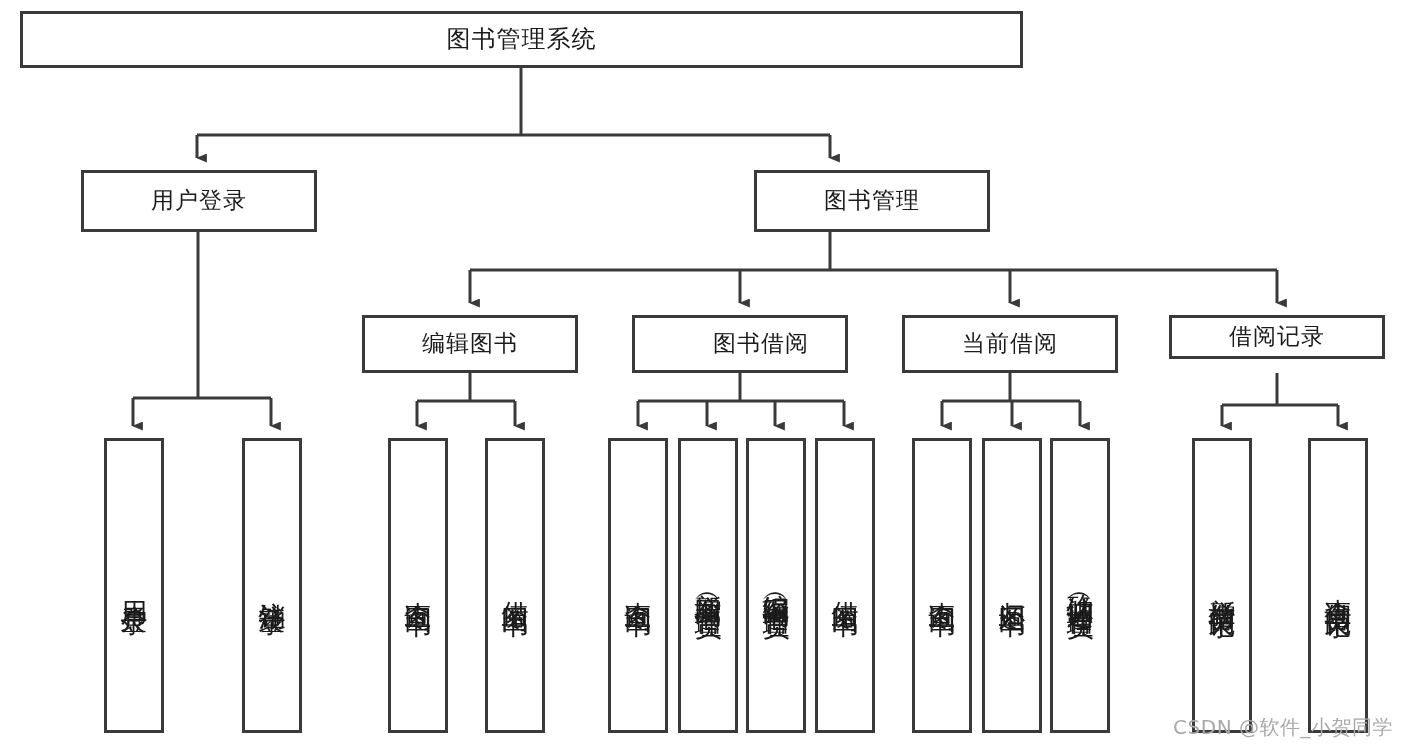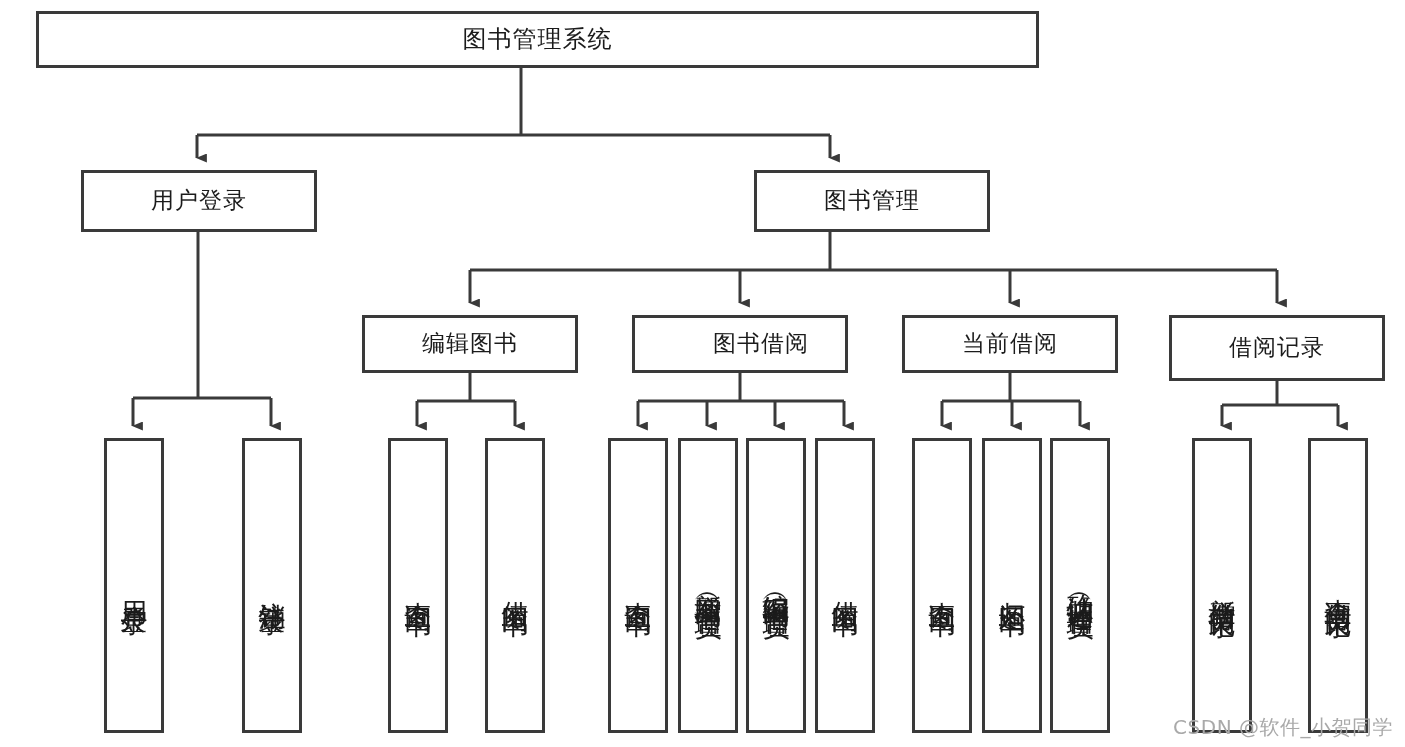--- a/index.html
+++ b/index.html
@@ -119,21 +119,21 @@
       <path d="M 1012 401 L 1012 426" marker-end="url(#arrow)"></path>
       <path d="M 1080 401 L 1080 426" marker-end="url(#arrow)"></path>
 
       <path d="M 1277 373 L 1277 405"></path>
       <path d="M 1222 405 L 1338 405"></path>
       <path d="M 1222 405 L 1222 426" marker-end="url(#arrow)"></path>
       <path d="M 1338 405 L 1338 426" marker-end="url(#arrow)"></path>
     </g>
   </svg>
 
-  <div class="node h title" style="left:36px; top:11px; width:1003px; height:57px;">
+  <div class="node h title" style="left:20px; top:11px; width:1003px; height:57px;">
     <span class="label">图书管理系统</span>
   </div>
 
   <div class="node h" style="left:81px; top:170px; width:236px; height:62px;">
     <span class="label">用户登录</span>
   </div>
 
   <div class="node h" style="left:711px; top:170px; width:236px; height:62px;margin-left:43px;">
     <span class="label">图书管理</span>
   </div>
@@ -143,21 +143,21 @@
   </div>
 
   <div class="node h" style="left:632px; top:315px; width:216px; height:58px;padding-left:42px;">
     <span class="label">图书借阅</span>
   </div>
 
   <div class="node h" style="left:902px; top:315px; width:216px; height:58px;">
     <span class="label">当前借阅</span>
   </div>
 
-  <div class="node h" style="left:1169px; top:315px; width:216px; height:66px;">
+  <div class="node h" style="left:1169px; top:315px; width:216px; height:44px;">
     <span class="label">借阅记录</span>
   </div>
 
   <div class="node v" style="left:104px; top:438px; width:60px; height:295px;">
     <span class="label">用户登录</span>
   </div>
 
   <div class="node v" style="left:242px; top:438px; width:60px; height:295px;">
     <span class="label">注销登录</span>
   </div>

